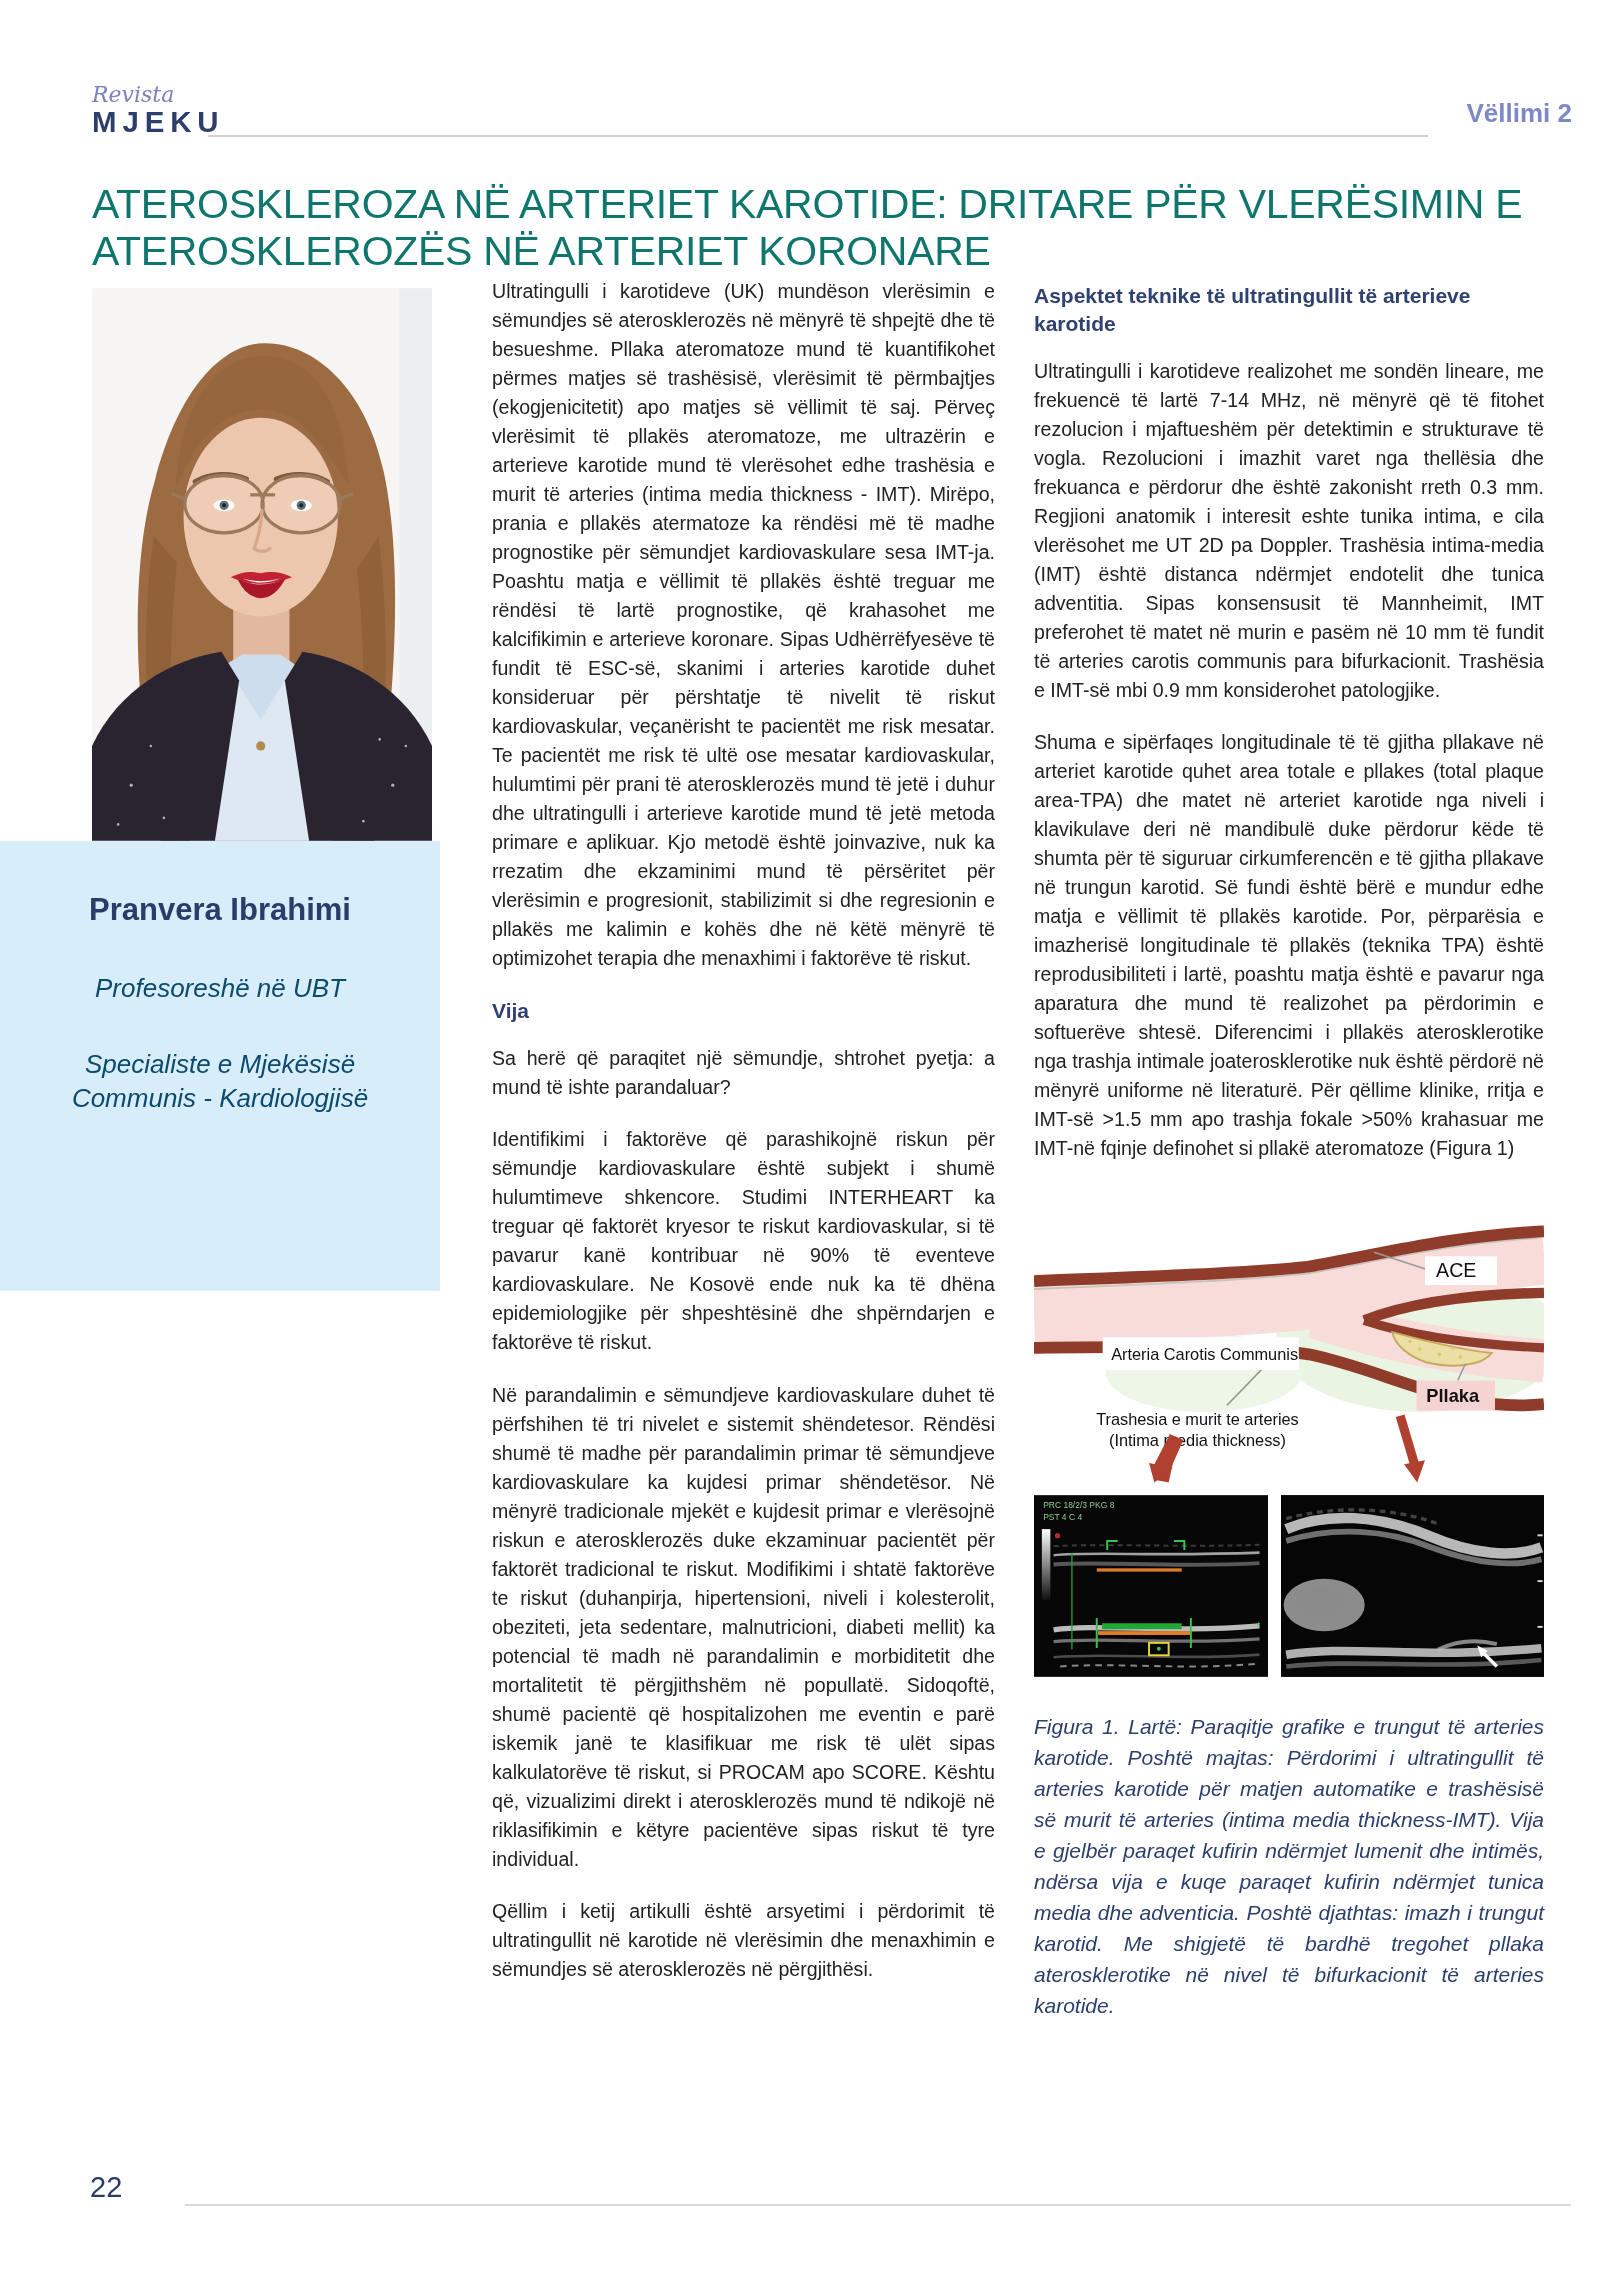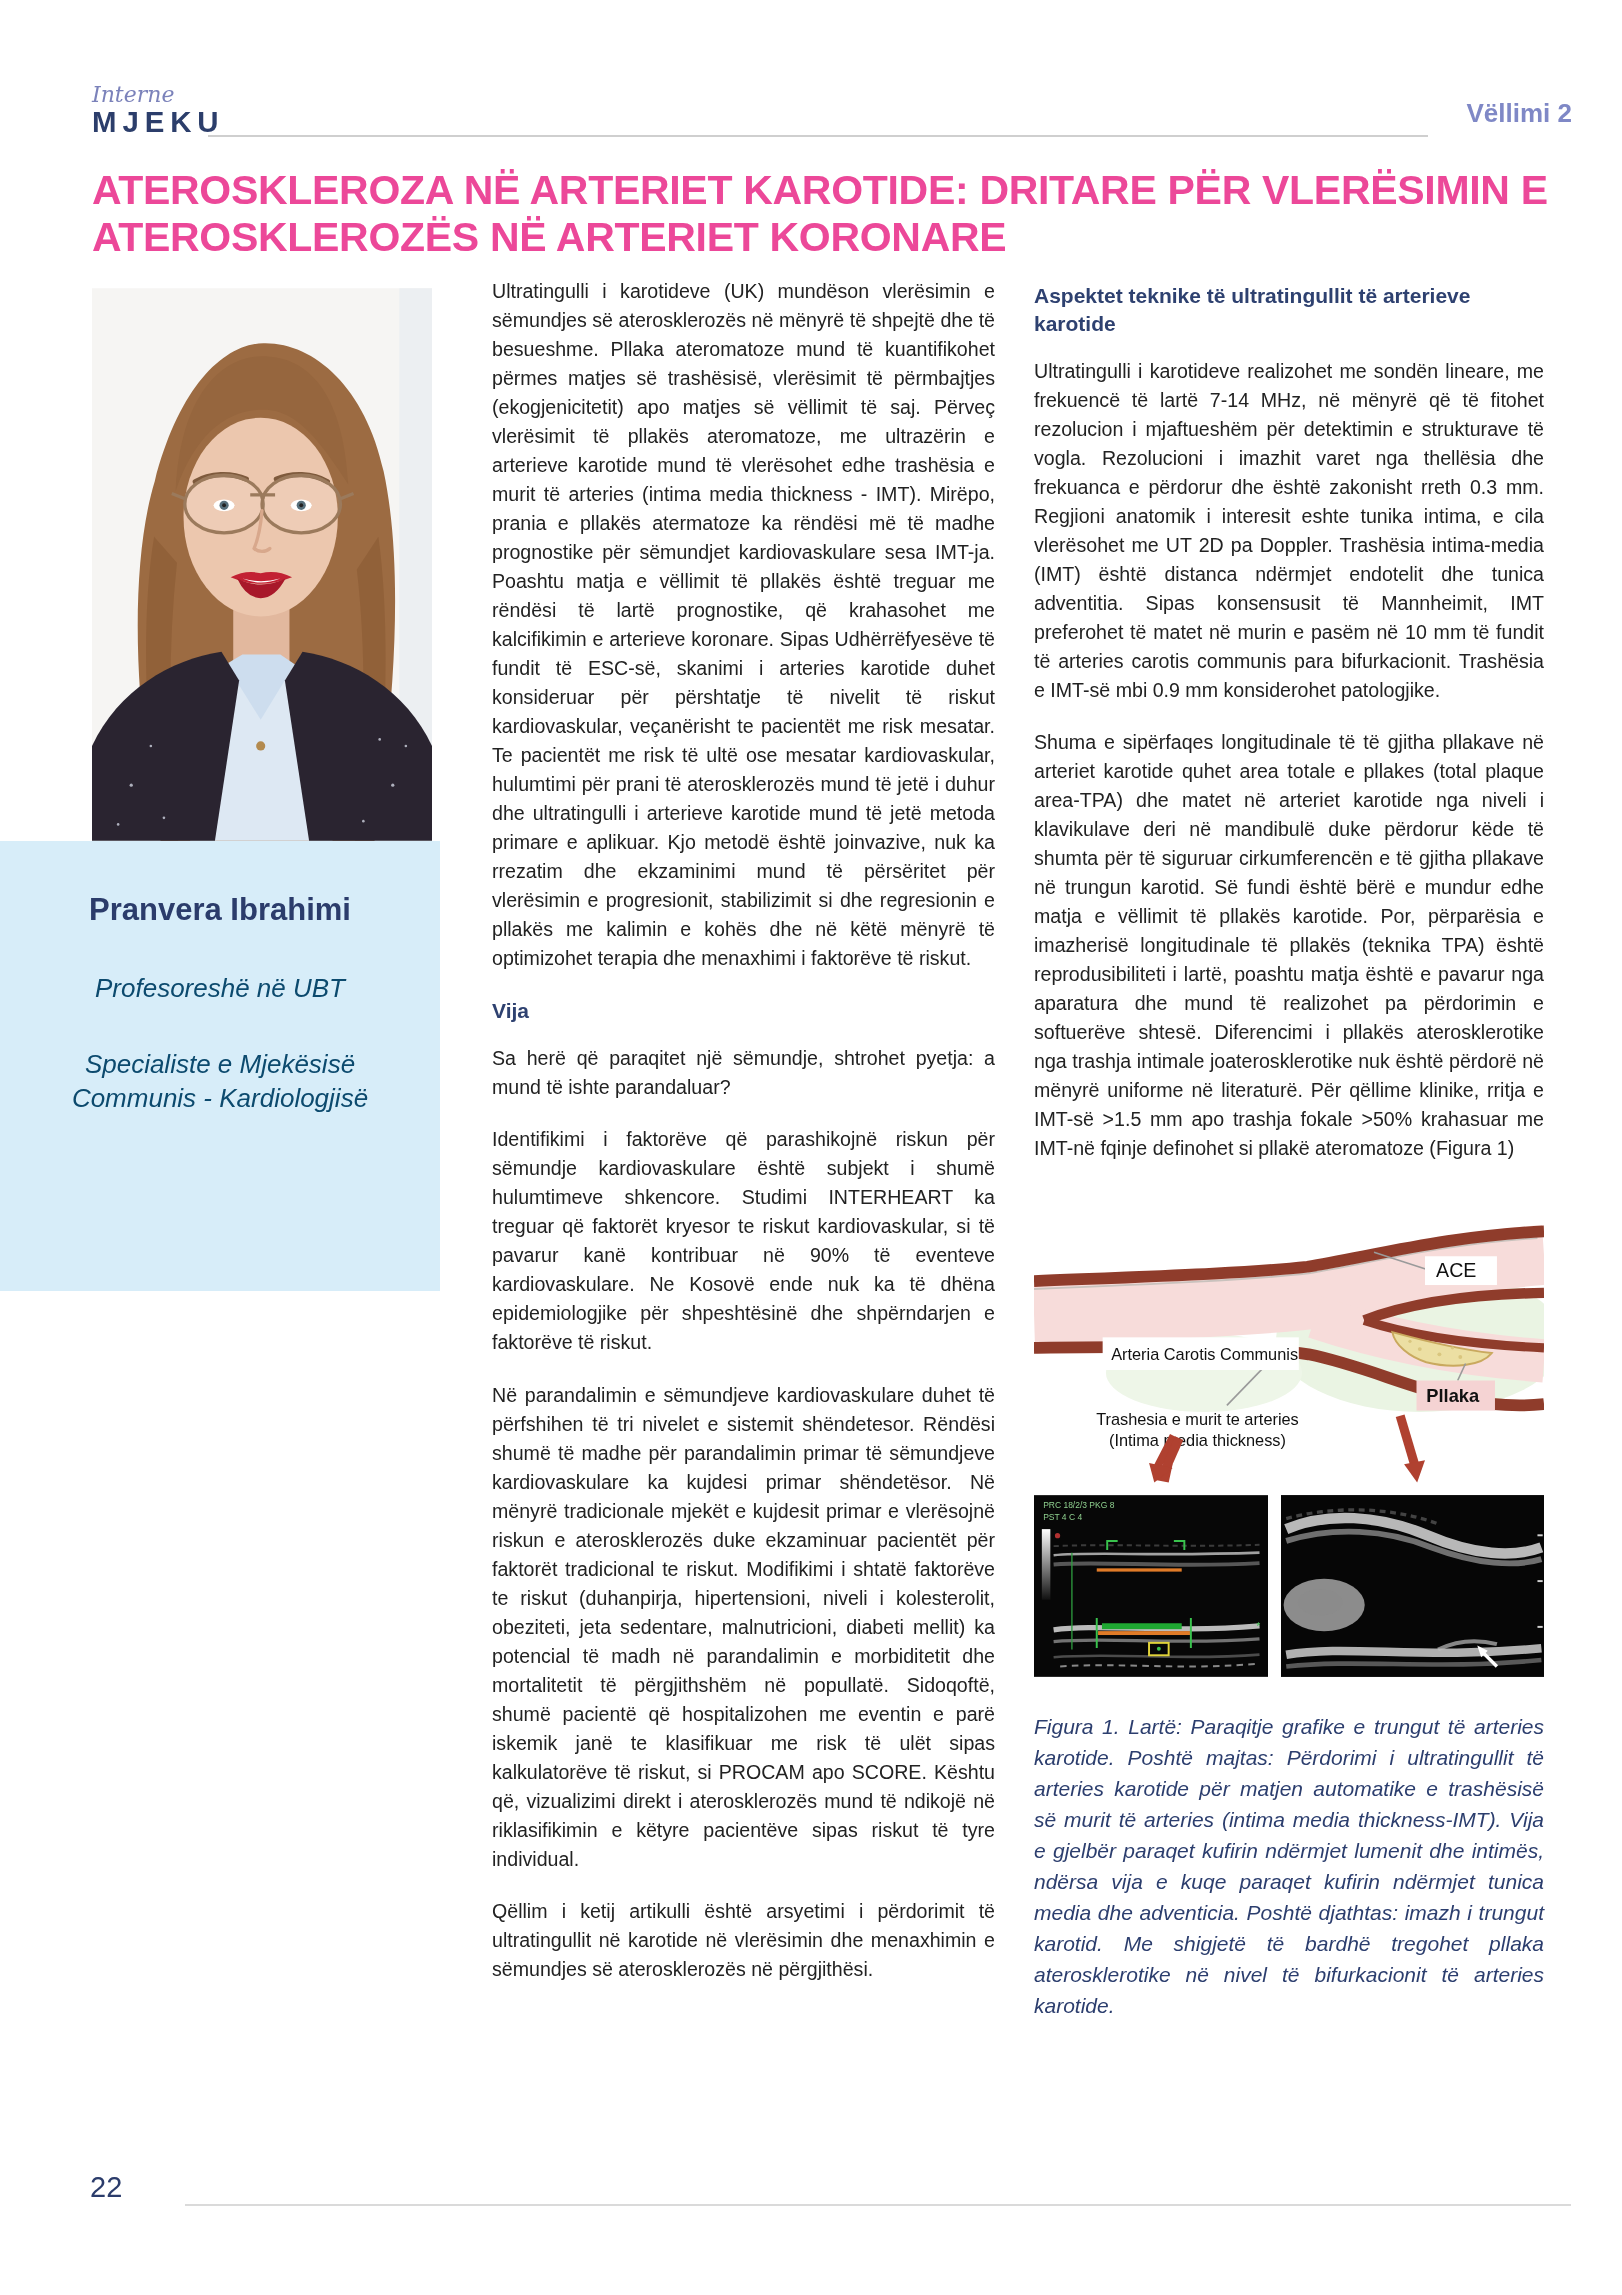--- a/index.html
+++ b/index.html
@@ -5,22 +5,22 @@
   html,body{margin:0;padding:0;background:#ffffff;}
   .page{position:relative;width:1623px;height:2295px;background:#ffffff;overflow:hidden;
         font-family:"Liberation Sans",sans-serif;color:#1f1f1f;}
   
   .brand{position:absolute;left:92px;top:84px;line-height:1;}
   .brand-script{font-family:"DejaVu Serif",serif;font-style:italic;font-size:22px;color:#7b82ba;}
   .brand-word{font-size:29.4px;font-weight:bold;color:#2c3e6b;letter-spacing:5.9px;margin-top:1.3px;}
   .header-rule{position:absolute;left:208px;top:135px;width:1220px;height:2px;background:#cfcfcf;}
   .volume{position:absolute;right:51px;top:98px;font-size:26px;font-weight:bold;color:#7f88c6;}
   
-  .title{position:absolute;left:92px;top:140px;width:1485px;font-size:41px;font-weight:bold;
-         color:#ec4899;line-height:1.13;letter-spacing:-0.3px;}
+  .title{position:absolute;left:92px;top:154px;width:1485px;font-size:41px;font-weight:normal;
+         color:#0f766e;line-height:1.13;letter-spacing:-0.3px;}
   
   .photo{position:absolute;left:92px;top:288px;width:340px;height:553px;}
   .author-box{position:absolute;left:0;top:841px;width:440px;height:450px;background:#d7edf9;
               text-align:center;box-sizing:border-box;padding:51px 26px 8px 26px;}
   .author-name{font-size:31px;font-weight:bold;color:#2b3c6b;margin-bottom:43px;}
   .author-role{font-style:italic;color:#0c4a6e;font-size:26px;line-height:34px;}
   .author-role.first{margin-bottom:42px;}
   .corr{position:absolute;left:92px;top:2089px;}
   .corr-label{font-size:23.6px;font-weight:bold;color:#2b3c6b;margin-bottom:10.5px;}
   .corr-email{font-size:23.6px;color:#2f4473;text-decoration:none;display:block;}
@@ -37,21 +37,21 @@
   .us-row{display:flex;gap:13px;margin-top:2.6px;}
   .fig-caption{margin-top:34px;font-style:italic;color:#2c3e6e;font-size:21px;line-height:31px;text-align:justify;}
   svg text{font-family:"Liberation Sans",sans-serif;}
 </style>
 </head>
 <body>
 
 <div class="page">
 
   <div class="brand">
-    <div class="brand-script">Interne</div>
+    <div class="brand-script">Revista</div>
     <div class="brand-word">MJEKU</div>
   </div>
   <div class="header-rule"></div>
   <div class="volume">Vëllimi 2</div>
 
   <h1 class="title">ATEROSKLEROZA NË ARTERIET KAROTIDE: DRITARE PËR VLERËSIMIN E ATEROSKLEROZËS NË ARTERIET KORONARE</h1>
 
   <div class="photo">
     <svg width="340" height="553" viewBox="0 0 520 845">
       <rect width="520" height="845" fill="#f6f5f3"></rect>

